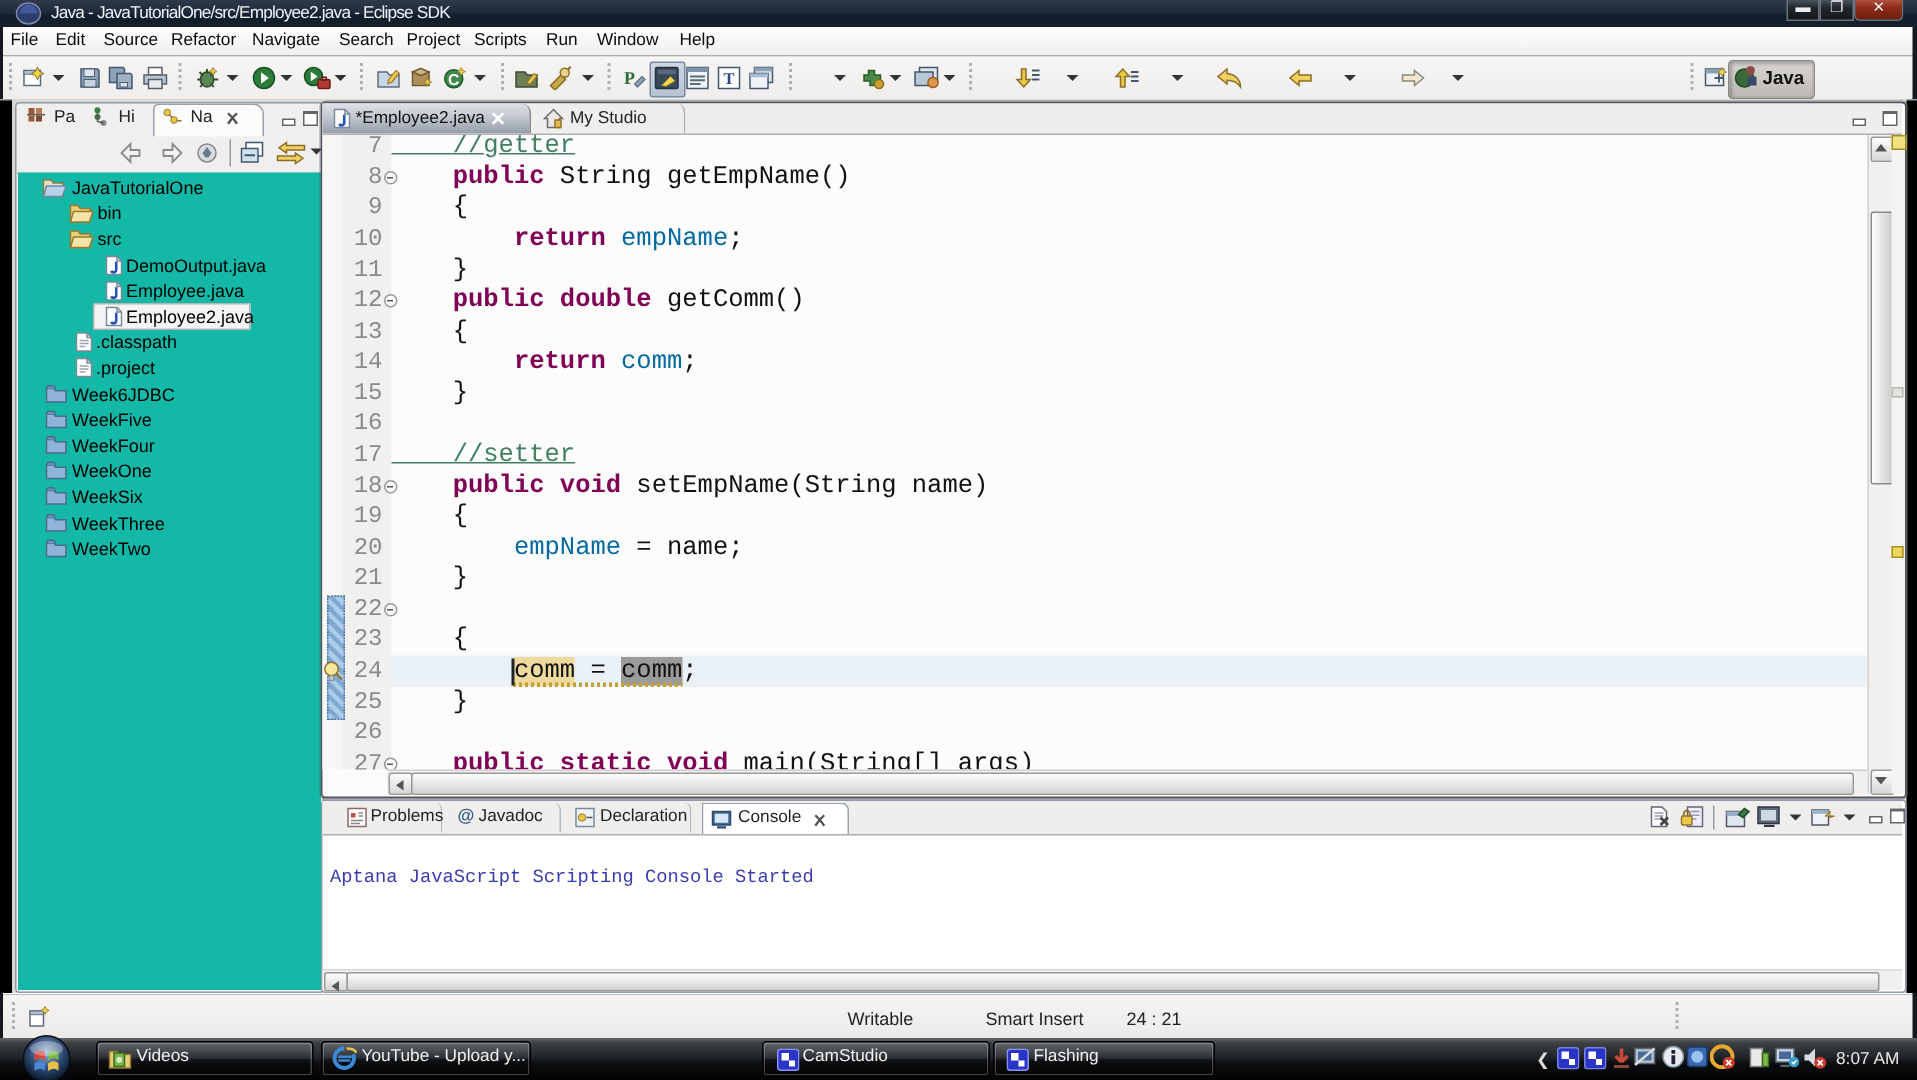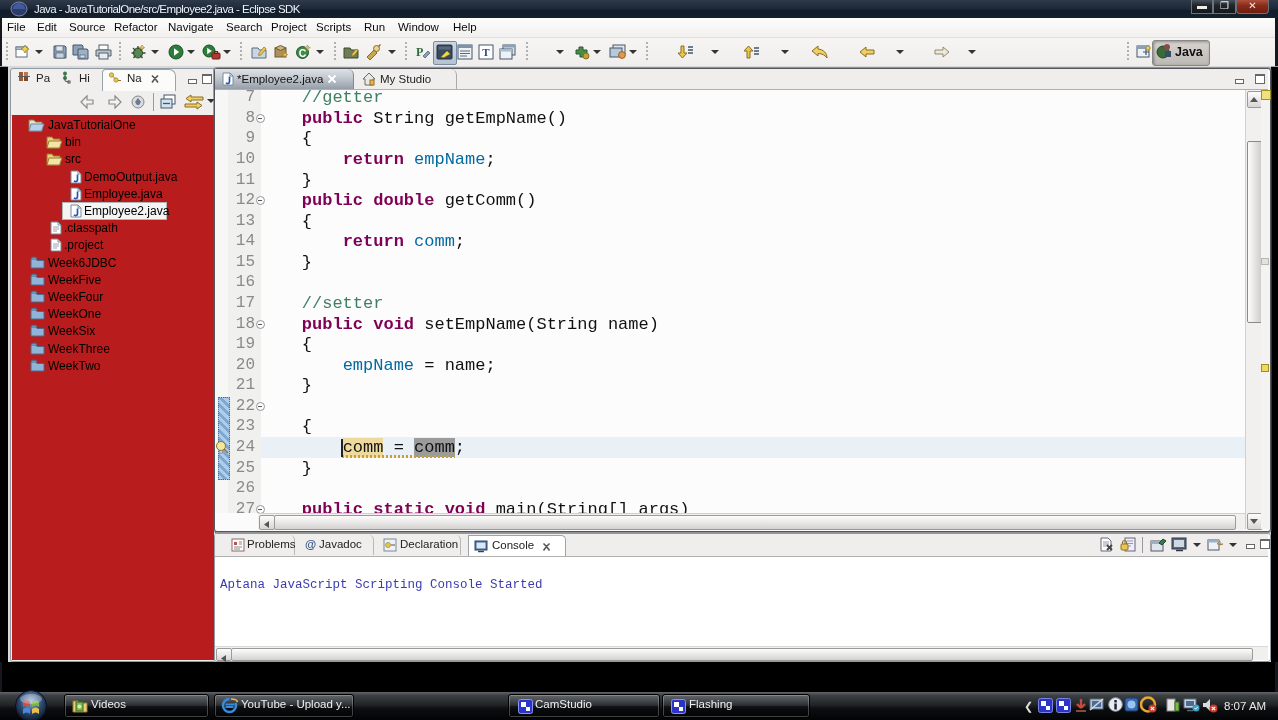--- a/index.html
+++ b/index.html
@@ -36,21 +36,21 @@
 
 #workbench{position:absolute;left:8px;top:66px;width:1263px;height:596px;background:#d8d8d6;}
 
 
 .panel{position:absolute;background:#f0efee;border:1px solid #909aa4;border-radius:3px;}
 
 
 #leftpanel{left:2px;top:2px;width:204px;height:592px;}
 #lp-tabs{position:absolute;left:0;top:0;width:100%;height:21px;}
 #lp-toolbar{position:absolute;left:0;top:21px;width:100%;height:25px;border-bottom:1px solid #c7c6c4;}
-#lp-tree{position:absolute;left:1px;top:46px;width:202px;height:545px;background:#b91c1c;}
+#lp-tree{position:absolute;left:1px;top:46px;width:202px;height:545px;background:#14b8a6;}
 .treerow{position:absolute;height:17px;font-size:12px;color:#000;white-space:nowrap;}
 .tlabel{position:absolute;top:1px;}
 .ticn{position:absolute;top:1px;}
 .vtab{position:absolute;top:1px;height:20px;font-size:11.5px;color:#222;}
 .vtab span{position:absolute;top:2px;}
 .vtab.active{background:#fbfbfa;border:1px solid #9aa2ac;border-bottom:none;border-radius:4px 7px 0 0;top:0;height:21px;}
 .minibtn{position:absolute;width:11px;height:11px;}
 .lpt{position:absolute;top:4px;}
 
 
@@ -60,21 +60,21 @@
 #ed-body{position:absolute;left:0px;top:21px;width:1030px;height:423px;overflow:hidden;background:#fcfcfc;}
 #ed-annruler{position:absolute;left:0;top:0;width:13px;height:100%;background:#f7f7f6;}
 #ed-numruler{position:absolute;left:13px;top:0;width:33px;height:100%;background:#f0f0ef;}
 .cl{position:absolute;left:46px;height:21px;white-space:pre;
   font-family:"Liberation Mono",monospace;font-size:17px;line-height:21px;color:#111;}
 .lnum{position:absolute;left:6px;width:34px;text-align:right;
   font-family:"Liberation Mono",monospace;font-size:16px;line-height:21px;color:#8a8a8a;}
 .fold{position:absolute;left:40.5px;width:7px;height:7px;border:1px solid #979797;border-radius:50%;background:#fcfcfc;}
 .fold::after{content:"";position:absolute;left:1.5px;top:3px;width:4px;height:1px;background:#555;}
 .kw{font-weight:bold;color:#7f0055;}
-.cm{color:#417f62;}
+.cm{color:#417f62;text-decoration:underline;}
 .fd{color:#0369a1;}
 .occ{background:#eeda9f;}
 .sel{background:#9b9b9b;}
 #vscroll{position:absolute;left:1030px;top:21px;width:16px;height:439px;background:#f1f0ef;border-left:1px solid #d0d0d0;}
 .sbtn{position:absolute;left:1px;width:14px;height:15px;background:linear-gradient(180deg,#fdfdfd,#d8d6d4);border:1px solid #9a9a98;border-radius:2px;}
 #vthumb{position:absolute;left:1px;top:51px;width:14px;height:180px;background:linear-gradient(90deg,#fdfdfd,#cccac8);border:1px solid #8a8a88;border-radius:2px;}
 #ovr{position:absolute;left:1046px;top:21px;width:9px;height:439px;background:#f4f3f2;}
 #hscroll{position:absolute;left:43px;top:444px;width:987px;height:16px;background:#f1f0ef;border-top:1px solid #d0d0d0;}
 #hthumb{position:absolute;left:16px;top:1px;width:960px;height:13px;background:linear-gradient(180deg,#fdfdfd,#d4d2d0);border:1px solid #9a9a98;border-radius:2px;}
 
@@ -647,20 +647,36 @@
       <div id="co-text">Aptana JavaScript Scripting Console Started</div>
       <div id="co-hscroll">
         <div class="sbtn" style="left:1px;top:1px;height:11px;"><svg width="12" height="9" viewBox="0 0 12 9">
               <path d="M4 4.5L9 1v7z" fill="#555"></path>
             </svg></div>
         <div style="position:absolute;left:16px;top:1px;width:1020px;height:11px;background:linear-gradient(180deg,#fdfdfd,#d4d2d0);border:1px solid #9a9a98;border-radius:2px;"></div>
       </div>
     </div>
   </div>
 
+  <div id="statusbar">
+    <div style="position:absolute;left:8px;top:5px;width:2px;height:20px;background-image:repeating-linear-gradient(180deg,#b0b0b0 0 2px,transparent 2px 4px);"></div>
+    <svg style="position:absolute;left:19px;top:7px;" width="15" height="15" viewBox="0 0 15 15">
+      <rect x="1" y="4" width="9" height="10" fill="#fff" stroke="#5b6b7b"></rect>
+      <rect x="1" y="4" width="9" height="2.5" fill="#aebdd0" stroke="#5b6b7b" stroke-width=".6"></rect>
+      <path d="M11 1l.9 1.7 1.8.9-1.8.9-.9 1.7-.9-1.7-1.8-.9 1.8-.9z" fill="#f4d24a" stroke="#8a7a20" stroke-width=".6"></path>
+    </svg>
+    <div class="stsep" style="left:553px;"></div>
+    <div class="st" style="left:565px;">Writable</div>
+    <div class="stsep" style="left:648px;"></div>
+    <div class="st" style="left:657px;">Smart Insert</div>
+    <div class="stsep" style="left:742px;"></div>
+    <div class="st" style="left:751px;">24 : 21</div>
+    <div class="stsep" style="left:840px;"></div>
+    <div style="position:absolute;left:1117px;top:5px;width:2px;height:20px;background-image:repeating-linear-gradient(180deg,#b0b0b0 0 2px,transparent 2px 4px);"></div>
+  </div>
 
   <div style="position:absolute;left:0;top:18px;width:2px;height:48px;background:#15181c;"></div>
   <div style="position:absolute;left:1275px;top:18px;width:3px;height:48px;background:#15181c;"></div>
   <div style="position:absolute;left:0;top:662px;width:2px;height:30px;background:#15181c;"></div>
   <div style="position:absolute;left:1275px;top:662px;width:3px;height:30px;background:#15181c;"></div>
   <div id="taskbar">
     <svg style="position:absolute;left:12px;top:-3px;" width="38" height="34" viewBox="0 0 38 34">
       <defs>
         <radialGradient id="orbg" cx="50%" cy="35%" r="65%">
           <stop offset="0%" stop-color="#9ab8d8"></stop>

